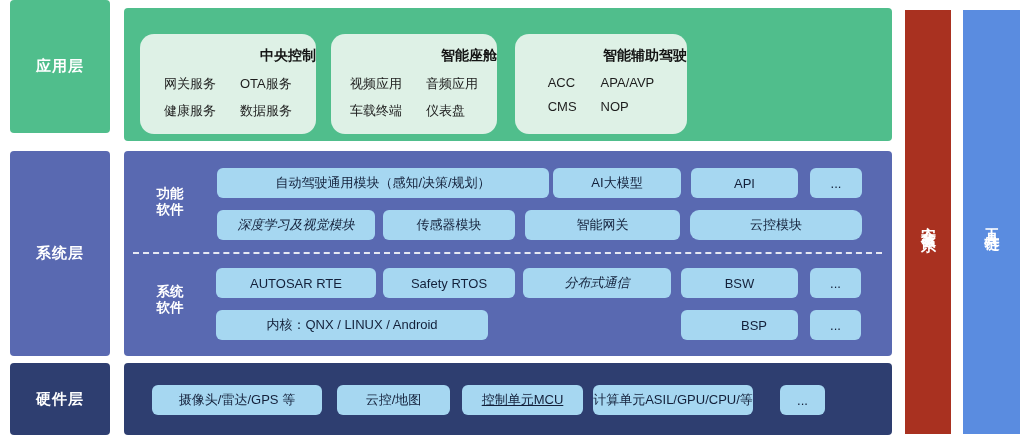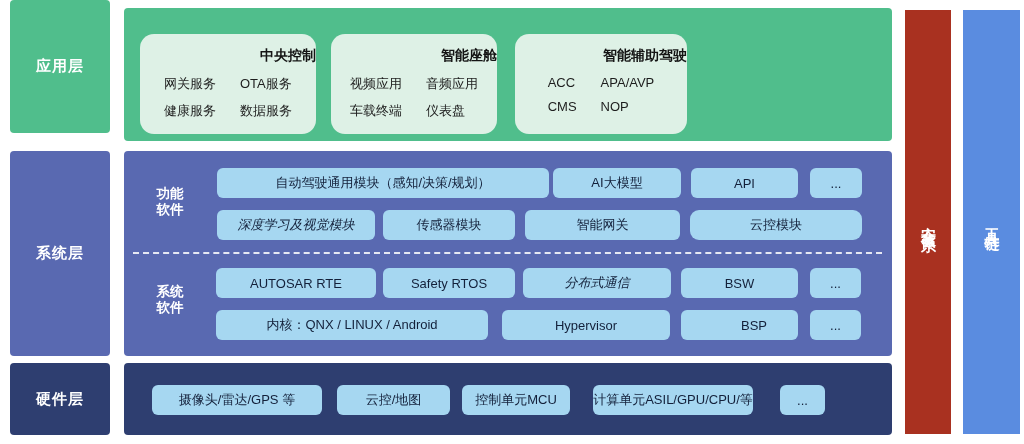--- a/index.html
+++ b/index.html
@@ -170,27 +170,26 @@
 
   <div class="dashline"></div>
 
   <div class="chip" style="left:216px; top:268px; width:160px;">AUTOSAR RTE</div>
   <div class="chip" style="left:383px; top:268px; width:132px;">Safety RTOS</div>
   <div class="chip" style="left:523px; top:268px; width:148px;font-style:italic;">分布式通信</div>
   <div class="chip" style="left:681px; top:268px; width:117px;">BSW</div>
   <div class="chip" style="left:810px; top:268px; width:51px;">...</div>
 
   <div class="chip" style="left:216px; top:310px; width:272px;">内核：QNX / LINUX / Android</div>
-  <div class="chip" style="left:502px; top:310px; width:168px;">Hypervisor</div>
   <div class="chip" style="left:681px; top:310px; width:117px;padding-left:29px;">BSP</div>
   <div class="chip" style="left:810px; top:310px; width:51px;">...</div>
 
   <div class="abs band band-hw"></div>
   <div class="chip" style="left:152px; top:385px; width:170px;">摄像头/雷达/GPS 等</div>
   <div class="chip" style="left:337px; top:385px; width:113px;">云控/地图</div>
-  <div class="chip" style="left:462px; top:385px; width:108px;">控制单元MCU</div>
+  <div class="chip" style="left:462px; top:385px; width:121px;text-decoration:underline;">控制单元MCU</div>
   <div class="chip" style="left:593px; top:385px; width:160px;">计算单元ASIL/GPU/CPU/等</div>
   <div class="chip" style="left:780px; top:385px; width:45px;">...</div>
 
   <div class="abs vbar vbar-red">安全体系</div>
   <div class="abs vbar vbar-blue">工具链</div>
 
 </div>
 
 </body></html>

